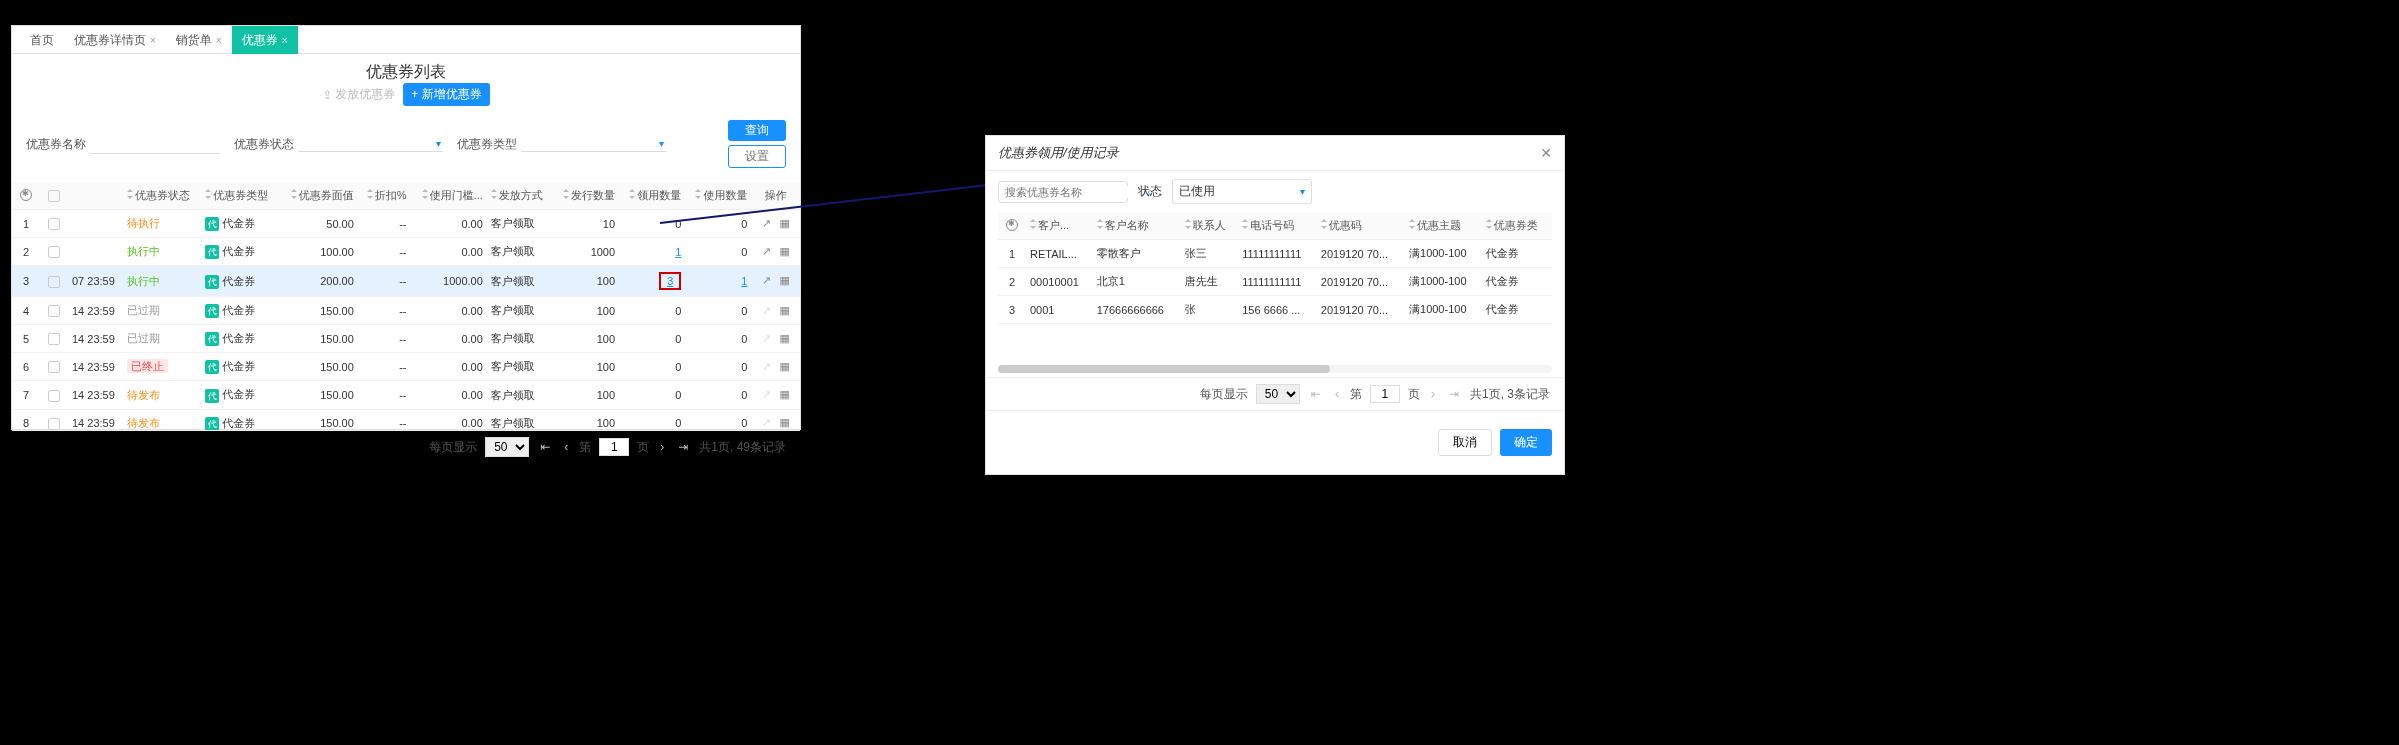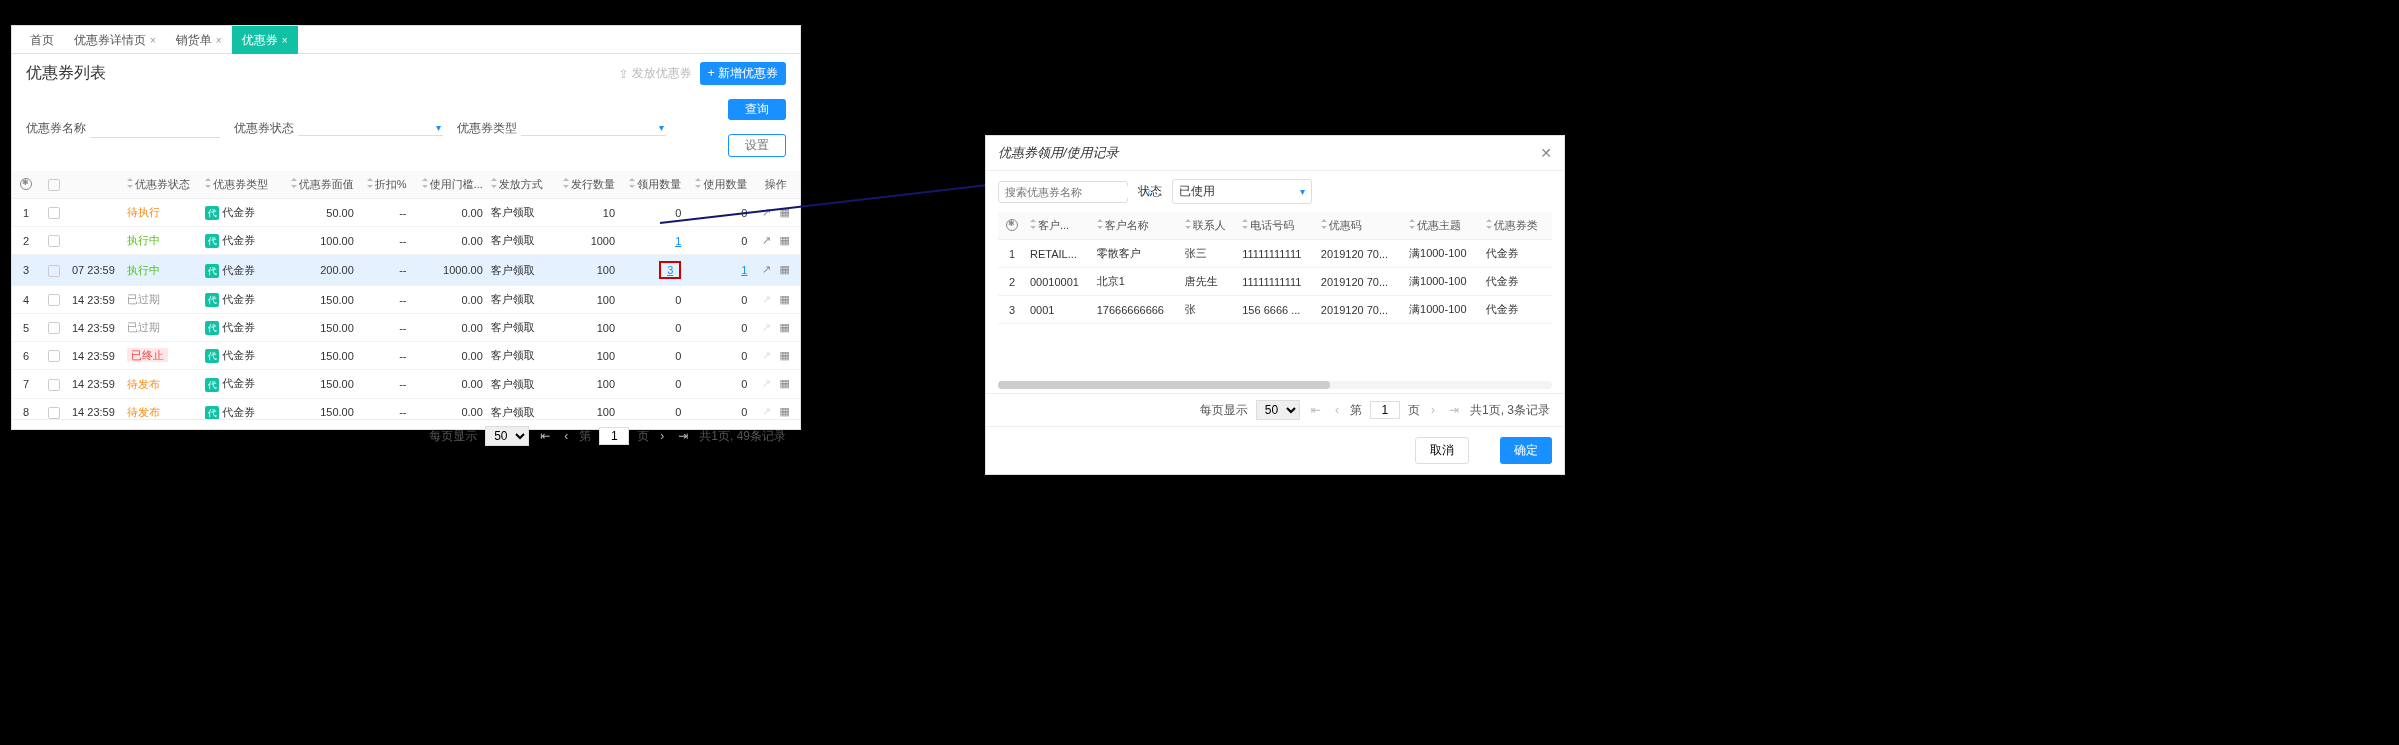--- a/index.html
+++ b/index.html
@@ -7,34 +7,34 @@
 .canvas { position: relative; width: 2399px; height: 745px; background: #000; }
 
 
 .panel-left { position: absolute; left: 11px; top: 25px; width: 790px; height: 405px; background: #fff; border: 1px solid #e0e0e0; }
 .tabs { display: flex; align-items: center; height: 28px; border-bottom: 1px solid #e0e0e0; padding-left: 8px; }
 .tab { padding: 0 10px; height: 28px; line-height: 28px; font-size: 12px; cursor: pointer; position: relative; color: #555; }
 .tab.active { background: #11c1a3; color: #fff; }
 .tab-close { font-size: 10px; margin-left: 4px; color: #999; cursor: pointer; }
 .tab.active .tab-close { color: #fff; }
 
-.page-header { display: flex; justify-content: space-between; align-items: center; padding: 8px 14px; }
+.page-header { display: flex; justify-content: space-between; align-items: center; padding: 8px 14px; flex-direction: column; }
 .page-title { font-size: 16px; font-weight: 500; }
 .header-actions { display: flex; gap: 8px; }
 .btn-ghost { color: #bbb; font-size: 12px; cursor: pointer; display: flex; align-items: center; gap: 3px; }
 .btn-primary { background: #1890ff; color: #fff; border: none; padding: 3px 8px; border-radius: 3px; font-size: 12px; cursor: pointer; }
 .btn-outline { border: 1px solid #1890ff; color: #737373; background: #fff; padding: 3px 12px; border-radius: 3px; font-size: 12px; cursor: pointer; }
 
 .filter-bar { display: flex; align-items: center; padding: 6px 14px 14px 14px; gap: 14px; }
 .filter-item { display: flex; align-items: center; }
 .filter-label { font-size: 12px; color: #555; margin-right: 4px; }
 .filter-input { border: none; border-bottom: 1px solid #ddd; width: 130px; font-size: 12px; padding: 2px; outline: none; }
 .filter-select { border: none; border-bottom: 1px solid #ddd; width: 145px; font-size: 12px; padding: 2px; outline: none; background: #fff; display: flex; justify-content: space-between; align-items: center; color: #999; }
 .chevron { color: #1890ff; font-size: 10px; }
-.filter-btns { display: flex; flex-direction: column; gap: 14px; margin-left: auto; }
+.filter-btns { display: flex; flex-direction: column; gap: 4px; margin-left: auto; }
 
 
 .tbl { width: 100%; border-collapse: collapse; font-size: 12px; }
 .tbl th { background: #fafafa; text-align: left; padding: 6px 4px; border-bottom: 1px solid #eee; font-weight: 500; color: #555; white-space: nowrap; font-size: 11px; }
 .tbl td { padding: 6px 4px; border-bottom: 1px solid #f2f2f2; white-space: nowrap; font-size: 11px; }
 .tbl th.right, .tbl td.right { text-align: right; }
 .tbl th.center, .tbl td.center { text-align: center; margin-top: 32px; }
 .sort-ic { display: inline-block; width: 6px; height: 10px; position: relative; margin-right: 2px; }
 .sort-ic::before { content: ""; position: absolute; top: 0; left: 0; border-left: 3px solid transparent; border-right: 3px solid transparent; border-bottom: 3px solid #bbb; }
 .sort-ic::after { content: ""; position: absolute; bottom: 0; left: 0; border-left: 3px solid transparent; border-right: 3px solid transparent; border-top: 3px solid #bbb; }
@@ -61,23 +61,23 @@
 
 .panel-right { position: absolute; left: 985px; top: 135px; width: 580px; height: 340px; background: #fff; border: 1px solid #e0e0e0; display: flex; flex-direction: column; }
 .modal-head { display: flex; justify-content: space-between; align-items: center; padding: 8px 12px; border-bottom: 1px solid #eee; }
 .modal-head h3 { font-size: 13px; font-weight: 500; font-style: italic; }
 .close-x { font-size: 14px; color: #888; cursor: pointer; }
 .modal-filter { display: flex; align-items: center; padding: 8px 12px; gap: 10px; }
 .search-box { border: 1px solid #ddd; border-radius: 3px; padding: 3px 6px; display: flex; align-items: center; width: 130px; }
 .search-box input { border: none; outline: none; font-size: 11px; flex: 1; }
 .search-ic { color: #1890ff; font-size: 12px; }
 .modal-tbl-wrap { flex: 1; overflow-x: auto; padding: 0 12px; }
-.modal-footer { display: flex; justify-content: flex-end; padding: 10px 12px; gap: 23px; border-top: 1px solid #eee; }
+.modal-footer { display: flex; justify-content: flex-end; padding: 18px 12px; gap: 8px; border-top: 1px solid #eee; }
 .btn-default { border: 1px solid #ddd; background: #fff; padding: 4px 14px; border-radius: 3px; font-size: 12px; cursor: pointer; }
-.btn-blue { background: #1890ff; color: #fff; border: none; padding: 4px 14px; border-radius: 3px; font-size: 12px; cursor: pointer; margin-left: 8px; }
+.btn-blue { background: #1890ff; color: #fff; border: none; padding: 4px 14px; border-radius: 3px; font-size: 12px; cursor: pointer; }
 .scroll-track { height: 8px; background: #f4f4f4; margin: 4px 12px; border-radius: 4px; position: relative; }
 .scroll-thumb { position: absolute; left: 0; width: 60%; height: 100%; background: #ccc; border-radius: 4px; }
 
 
 .arrow-svg { position: absolute; left: 655px; top: 173px; width: 360px; height: 80px; pointer-events: none; }
 </style>
 </head>
 <body>
 
 <div class="canvas">

